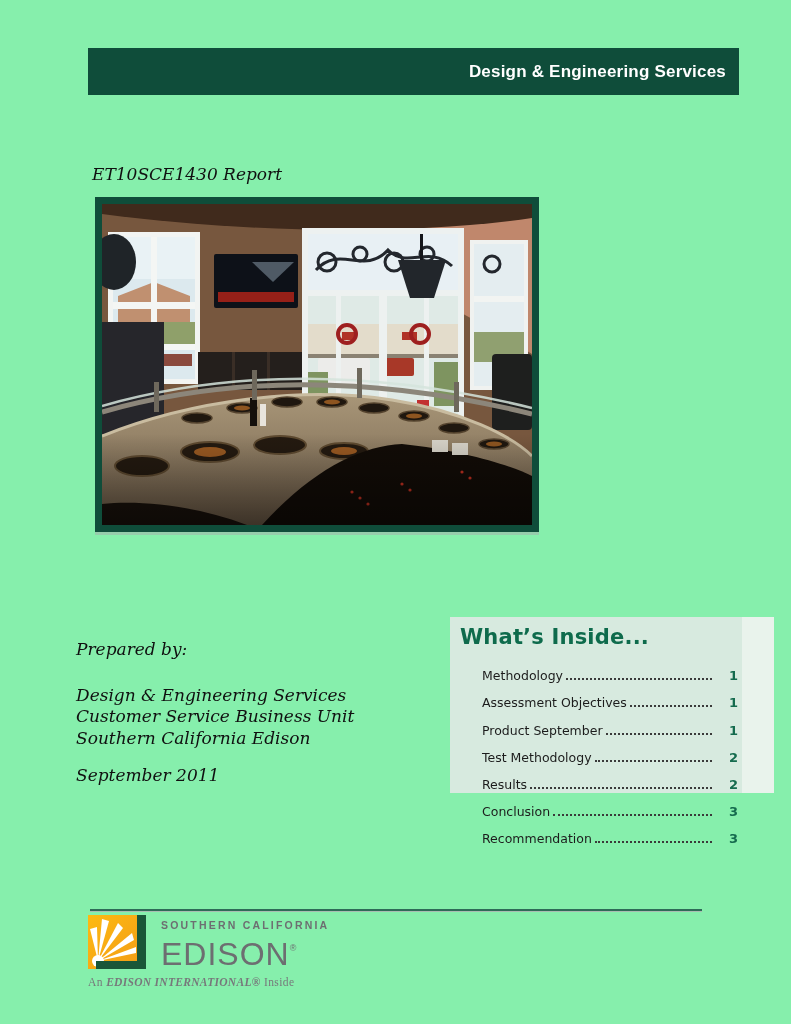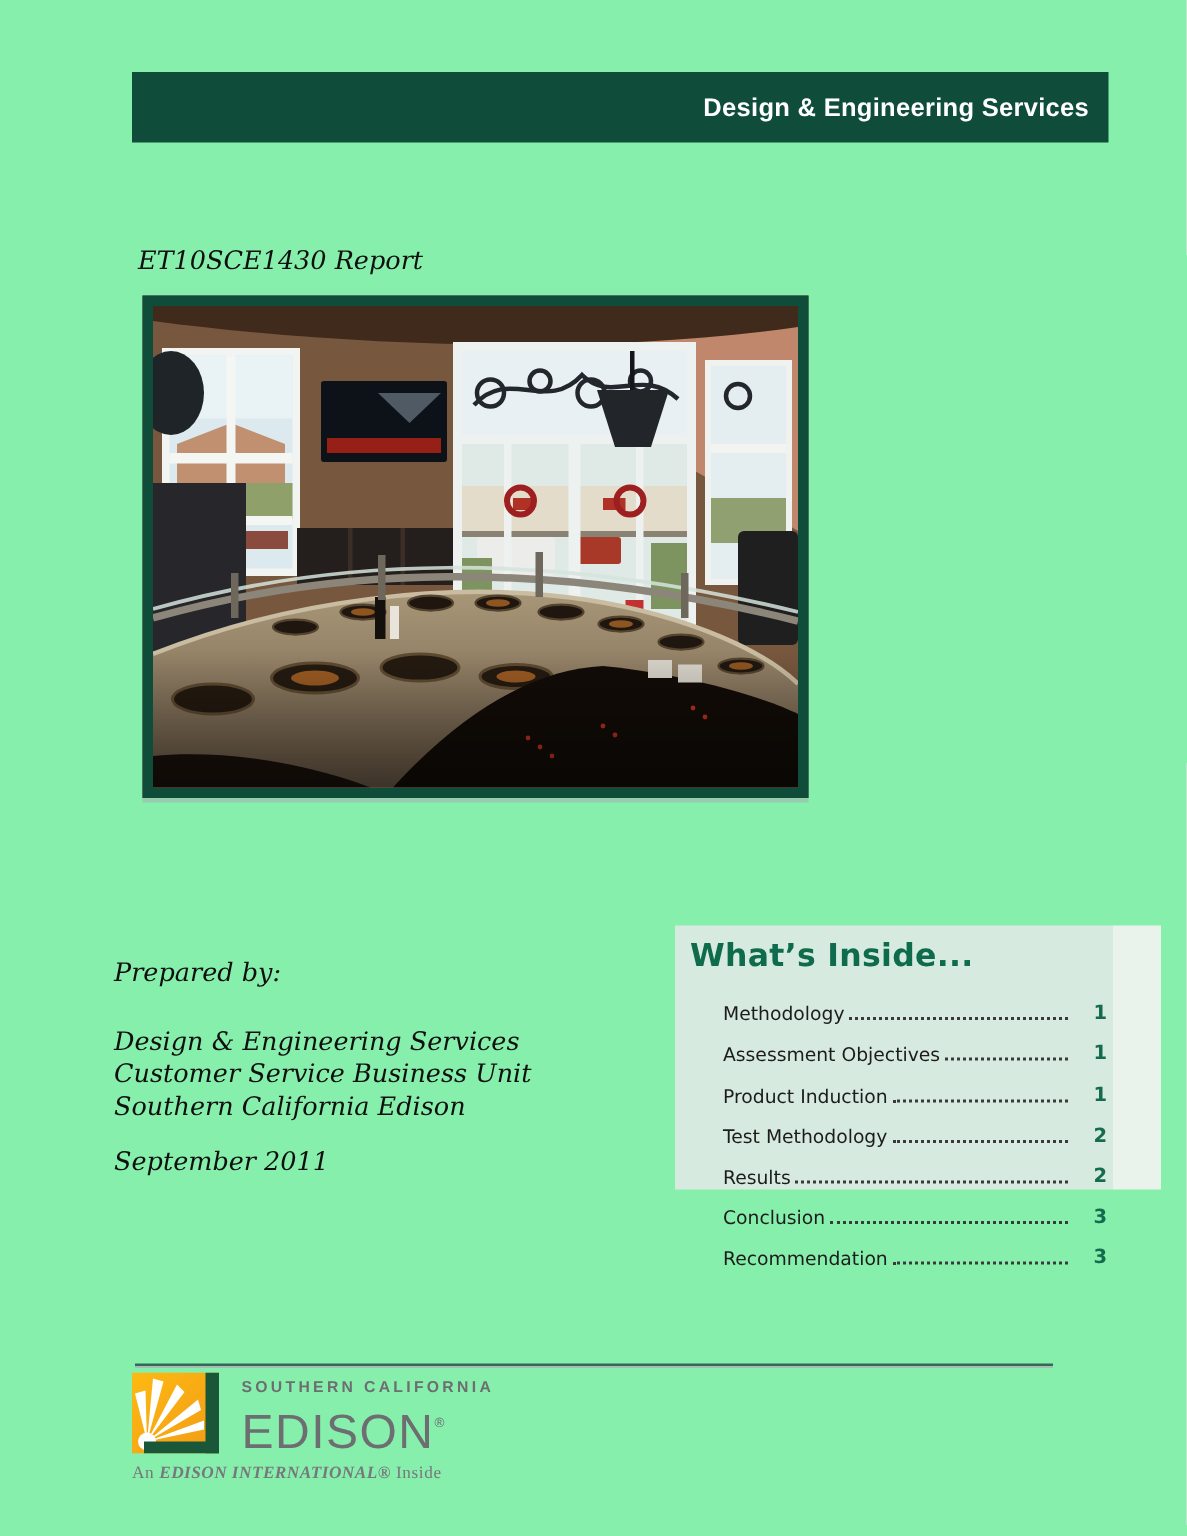--- a/index.html
+++ b/index.html
@@ -251,21 +251,21 @@
           <span class="toc-label">Methodology</span>
           <span class="toc-dots"></span>
           <span class="toc-page">1</span>
         </div>
         <div class="toc-row">
           <span class="toc-label">Assessment Objectives</span>
           <span class="toc-dots"></span>
           <span class="toc-page">1</span>
         </div>
         <div class="toc-row">
-          <span class="toc-label">Product Induction</span>
+          <span class="toc-label">Product September</span>
           <span class="toc-dots"></span>
           <span class="toc-page">1</span>
         </div>
         <div class="toc-row">
           <span class="toc-label">Test Methodology</span>
           <span class="toc-dots"></span>
           <span class="toc-page">2</span>
         </div>
         <div class="toc-row">
           <span class="toc-label">Results</span>

